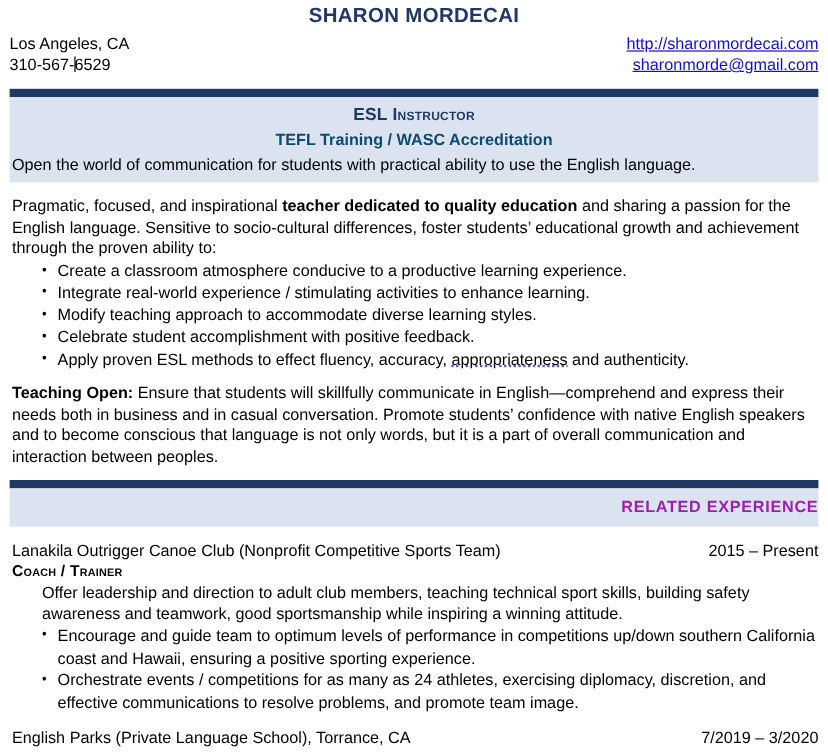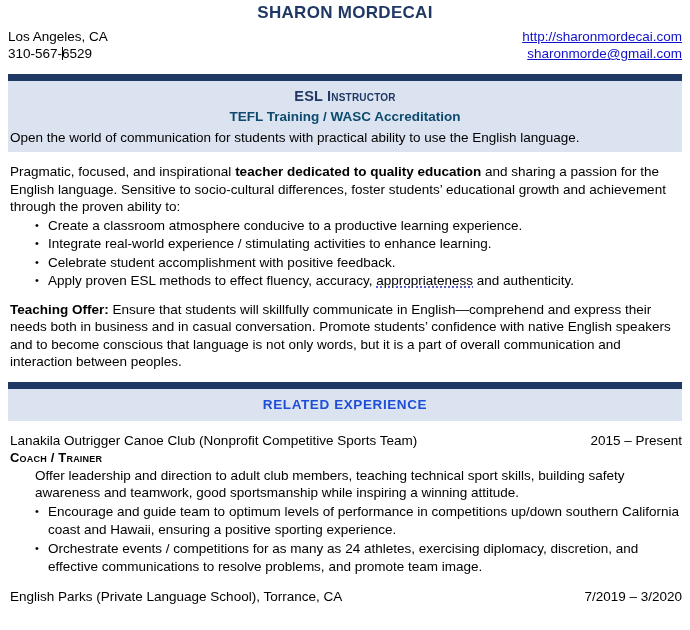--- a/index.html
+++ b/index.html
@@ -99,24 +99,24 @@
     margin-top: 2px;
     padding-left: 2px;
   }
 
   
   .section-banner { margin-top: 11px; }
   .section-banner .banner-body {
     padding: 7px 0 8px 0;
   }
   .section-title {
-    text-align: center;
-    font-weight: bold;
-    font-size: 13.5px;
-    color: #1d4ed8;
+    text-align: right;
+    font-weight: bold;
+    font-size: 13.5px;
+    color: #a21caf;
     letter-spacing: 0.6px;
     line-height: 17px;
   }
 
   
   .para {
     font-size: 13.5px;
     line-height: 17.5px;
     margin-top: 11px;
     padding-left: 2px;
@@ -211,25 +211,26 @@
       <div class="banner-sub">TEFL Training / WASC Accreditation</div>
       <div class="banner-tag">Open the world of communication for students with practical ability to use the English language.</div>
     </div>
   </div>
 
   <div class="para"><span>Pragmatic, focused, and inspirational </span><b>teacher dedicated to quality education</b><span> and sharing a passion for the English language. Sensitive to socio-cultural differences, foster students’ educational growth and achievement through the proven ability to:</span></div>
 
   <ul class="bullets">
     <li>Create a classroom atmosphere conducive to a productive learning experience.</li>
     <li>Integrate real-world experience / stimulating activities to enhance learning.</li>
+    <li>Modify teaching approach to accommodate diverse learning styles.</li>
     <li>Celebrate student accomplishment with positive feedback.</li>
     <li><span>Apply proven ESL methods to effect fluency, accuracy, </span><span class="sp-blue">appropriateness</span><span> and authenticity.</span></li>
   </ul>
 
-  <div class="para tight"><b>Teaching Offer:</b><span> Ensure that students will skillfully communicate in English—comprehend and express their needs both in business and in casual conversation. Promote students’ confidence with native English speakers and to become conscious that language is not only words, but it is a part of overall communication and interaction between peoples.</span></div>
+  <div class="para tight"><b>Teaching Open:</b><span> Ensure that students will skillfully communicate in English—comprehend and express their needs both in business and in casual conversation. Promote students’ confidence with native English speakers and to become conscious that language is not only words, but it is a part of overall communication and interaction between peoples.</span></div>
 
   <div class="banner section-banner">
     <div class="bar"></div>
     <div class="banner-body">
       <div class="section-title">RELATED EXPERIENCE</div>
     </div>
   </div>
 
   <div class="job-head">
     <div class="job-org"><span class="sp-red">Lanakila</span><span> Outrigger Canoe Club (Nonprofit Competitive Sports Team)</span></div>

